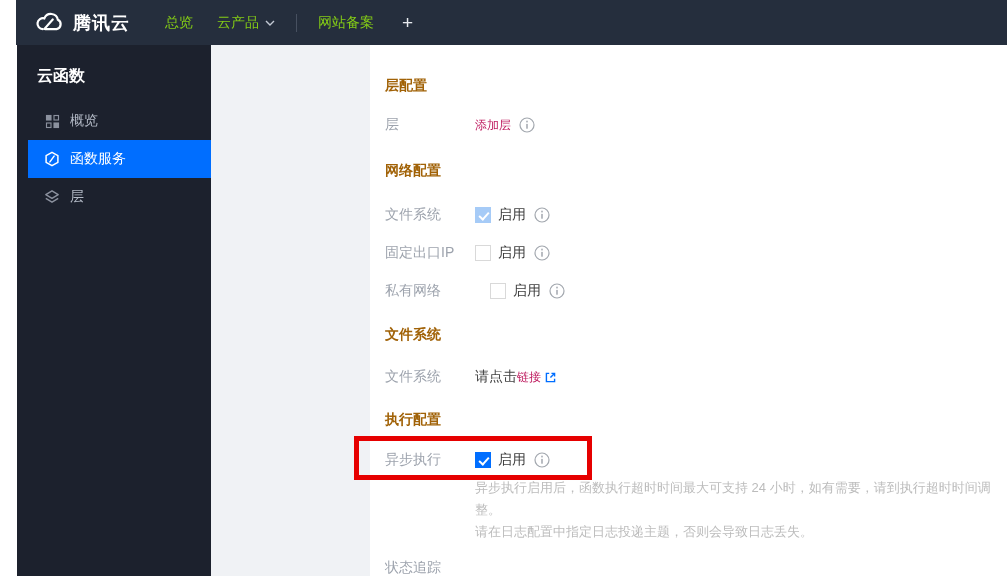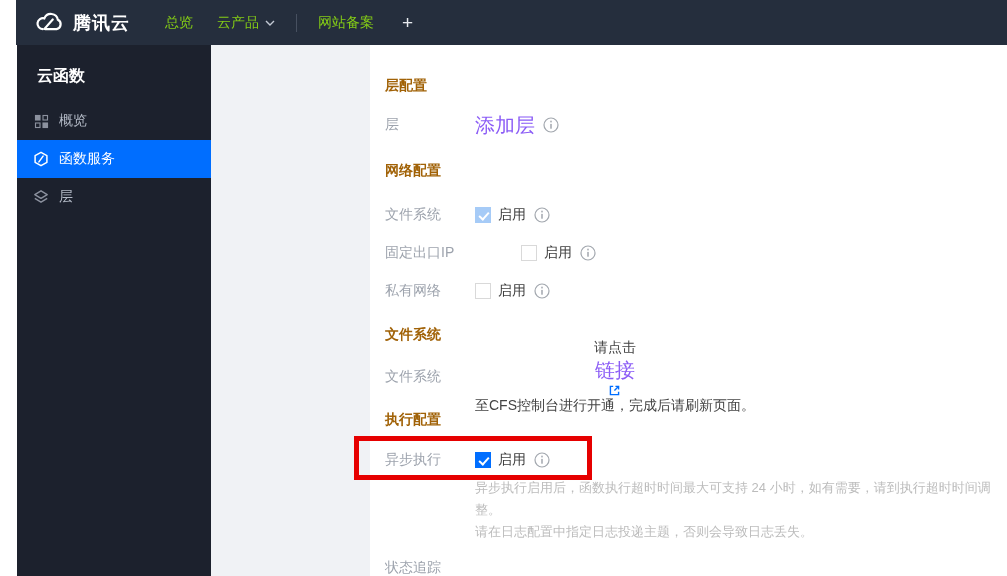--- a/index.html
+++ b/index.html
@@ -13,43 +13,43 @@
   .brand-name { color:#ffffff; font-size:18px; font-weight:bold; margin-left:9px; letter-spacing:1px; }
   .topnav { display:flex; align-items:center; margin-left:23px; height:100%; }
   .topnav-item { color:#84cc16; font-size:14px; padding:0 12px; height:63px; display:flex; align-items:center; cursor:pointer; white-space:nowrap; }
   .topnav-item .chev { margin-left:6px; display:inline-flex; }
   .topnav-divider { width:1px; height:18px; background:#47506० ; background:#475060; margin:0 9px; }
   .topnav-plus { color:#e6e9ee; font-size:19px; font-weight:300; padding:0 12px; margin-left:4px; cursor:pointer; }
 
   
   .sidebar { position:absolute; top:45px; left:17px; width:194px; height:531px; background:#1c212d; z-index:4; }
   .sidebar-title { color:#ffffff; font-size:16px; font-weight:bold; padding:21px 20px 15px 20px; }
-  .side-item { height:38px; display:flex; align-items:center; padding-left:16px; color:#b3bac6; font-size:14px; cursor:pointer; }
+  .side-item { height:38px; display:flex; align-items:center; padding-left:16px; color:#b3bac6; font-size:14px; cursor:pointer;margin-left:11px; }
   .side-item .s-icon { width:16px; height:16px; margin-right:10px; display:inline-flex; align-items:center; justify-content:center; }
   .side-item.active { background:#006eff; color:#ffffff; }
 
   
   .subpanel { position:absolute; top:45px; left:194px; width:176px; height:531px; background:#f0f2f5; z-index:3; }
 
   
   .content { position:absolute; top:45px; left:370px; width:637px; height:531px; background:#fff; z-index:2; }
   .sec-title { position:absolute; left:15px; height:20px; line-height:20px; font-size:14px; font-weight:bold; color:#a16207; white-space:nowrap; }
   .frow { position:absolute; left:15px; height:20px; display:flex; align-items:center; white-space:nowrap; }
   .frow .flabel { width:90px; font-size:14px; color:#9da3ad; flex:none; }
   .fvalue { display:flex; align-items:center; }
-  .link { color:#8b5cf6; font-size:20px; cursor:pointer; }
+  .link { color:#be185d; font-size:12px; cursor:pointer; }
   .info-icon { width:16px; height:16px; margin-left:8px; display:inline-flex; cursor:pointer; }
   .checkbox { width:16px; height:16px; border:1px solid #d9d9d9; background:#fff; position:relative; flex:none; cursor:pointer; }
   .checkbox.checked { background:#006eff; border-color:#006eff; }
   .checkbox.checked-disabled { background:#a6cbf7; border-color:#a6cbf7; cursor:default; }
   .checkbox.checked::after, .checkbox.checked-disabled::after {
     content:""; position:absolute; left:5px; top:1.5px; width:4px; height:8px;
     border:solid #fff; border-width:0 2px 2px 0; transform:rotate(42deg); }
   .enable-text { font-size:14px; color:#3c3c3c; margin-left:7px; }
-  .fs-text { font-size:14px; color:#444; display:flex; align-items:center;flex-direction:column; }
+  .fs-text { font-size:14px; color:#444; display:flex; align-items:center; }
   .ext-icon { width:13px; height:13px; margin:0 4px 0 3px; display:inline-flex; }
   .desc { position:absolute; left:105px; top:432px; width:525px; font-size:13px; line-height:22px; color:#bcbcbc; }
 
   
   .annotation { position:absolute; left:354px; top:436px; width:238px; height:44px; border:5px solid #e60000; z-index:10; pointer-events:none; }
 </style>
 </head>
 <body>
 
 <div class="screen">
@@ -149,36 +149,36 @@
         <span class="info-icon">
           <svg viewBox="0 0 16 16" width="16" height="16">
               <circle cx="8" cy="8" r="7" fill="none" stroke="#a2a7ae" stroke-width="1.2"></circle>
               <rect x="7.25" y="6.9" width="1.5" height="4.8" fill="#a2a7ae"></rect>
               <rect x="7.25" y="3.7" width="1.5" height="1.7" fill="#a2a7ae"></rect>
             </svg>
         </span>
       </span>
     </div>
 
-    <div class="frow" style="top:198px;gap:46px;">
+    <div class="frow" style="top:198px;">
       <span class="flabel">固定出口IP</span>
       <span class="fvalue">
         <span class="checkbox"></span>
         <span class="enable-text">启用</span>
         <span class="info-icon">
           <svg viewBox="0 0 16 16" width="16" height="16">
               <circle cx="8" cy="8" r="7" fill="none" stroke="#a2a7ae" stroke-width="1.2"></circle>
               <rect x="7.25" y="6.9" width="1.5" height="4.8" fill="#a2a7ae"></rect>
               <rect x="7.25" y="3.7" width="1.5" height="1.7" fill="#a2a7ae"></rect>
             </svg>
         </span>
       </span>
     </div>
 
-    <div class="frow" style="top:236px;">
+    <div class="frow" style="top:236px;gap:15px;">
       <span class="flabel">私有网络</span>
       <span class="fvalue">
         <span class="checkbox"></span>
         <span class="enable-text">启用</span>
         <span class="info-icon">
           <svg viewBox="0 0 16 16" width="16" height="16">
               <circle cx="8" cy="8" r="7" fill="none" stroke="#a2a7ae" stroke-width="1.2"></circle>
               <rect x="7.25" y="6.9" width="1.5" height="4.8" fill="#a2a7ae"></rect>
               <rect x="7.25" y="3.7" width="1.5" height="1.7" fill="#a2a7ae"></rect>
             </svg>
@@ -192,21 +192,20 @@
       <span class="fvalue fs-text">
         <span>请点击</span>
         <span class="link">链接</span>
         <span class="ext-icon">
           <svg viewBox="0 0 14 14" width="13" height="13">
             <path d="M5.6 2.6 H2.6 V11.4 H11.4 V8.4" fill="none" stroke="#006eff" stroke-width="1.5"></path>
             <path d="M8 2.6 H11.4 V6" fill="none" stroke="#006eff" stroke-width="1.5"></path>
             <path d="M11 3 L6.9 7.1" stroke="#006eff" stroke-width="1.5"></path>
           </svg>
         </span>
-        <span>至CFS控制台进行开通，完成后请刷新页面。</span>
       </span>
     </div>
 
     <div class="sec-title" style="top:364px;">执行配置</div>
 
     <div class="frow" style="top:405px;">
       <span class="flabel">异步执行</span>
       <span class="fvalue">
         <span class="checkbox checked"></span>
         <span class="enable-text">启用</span>

